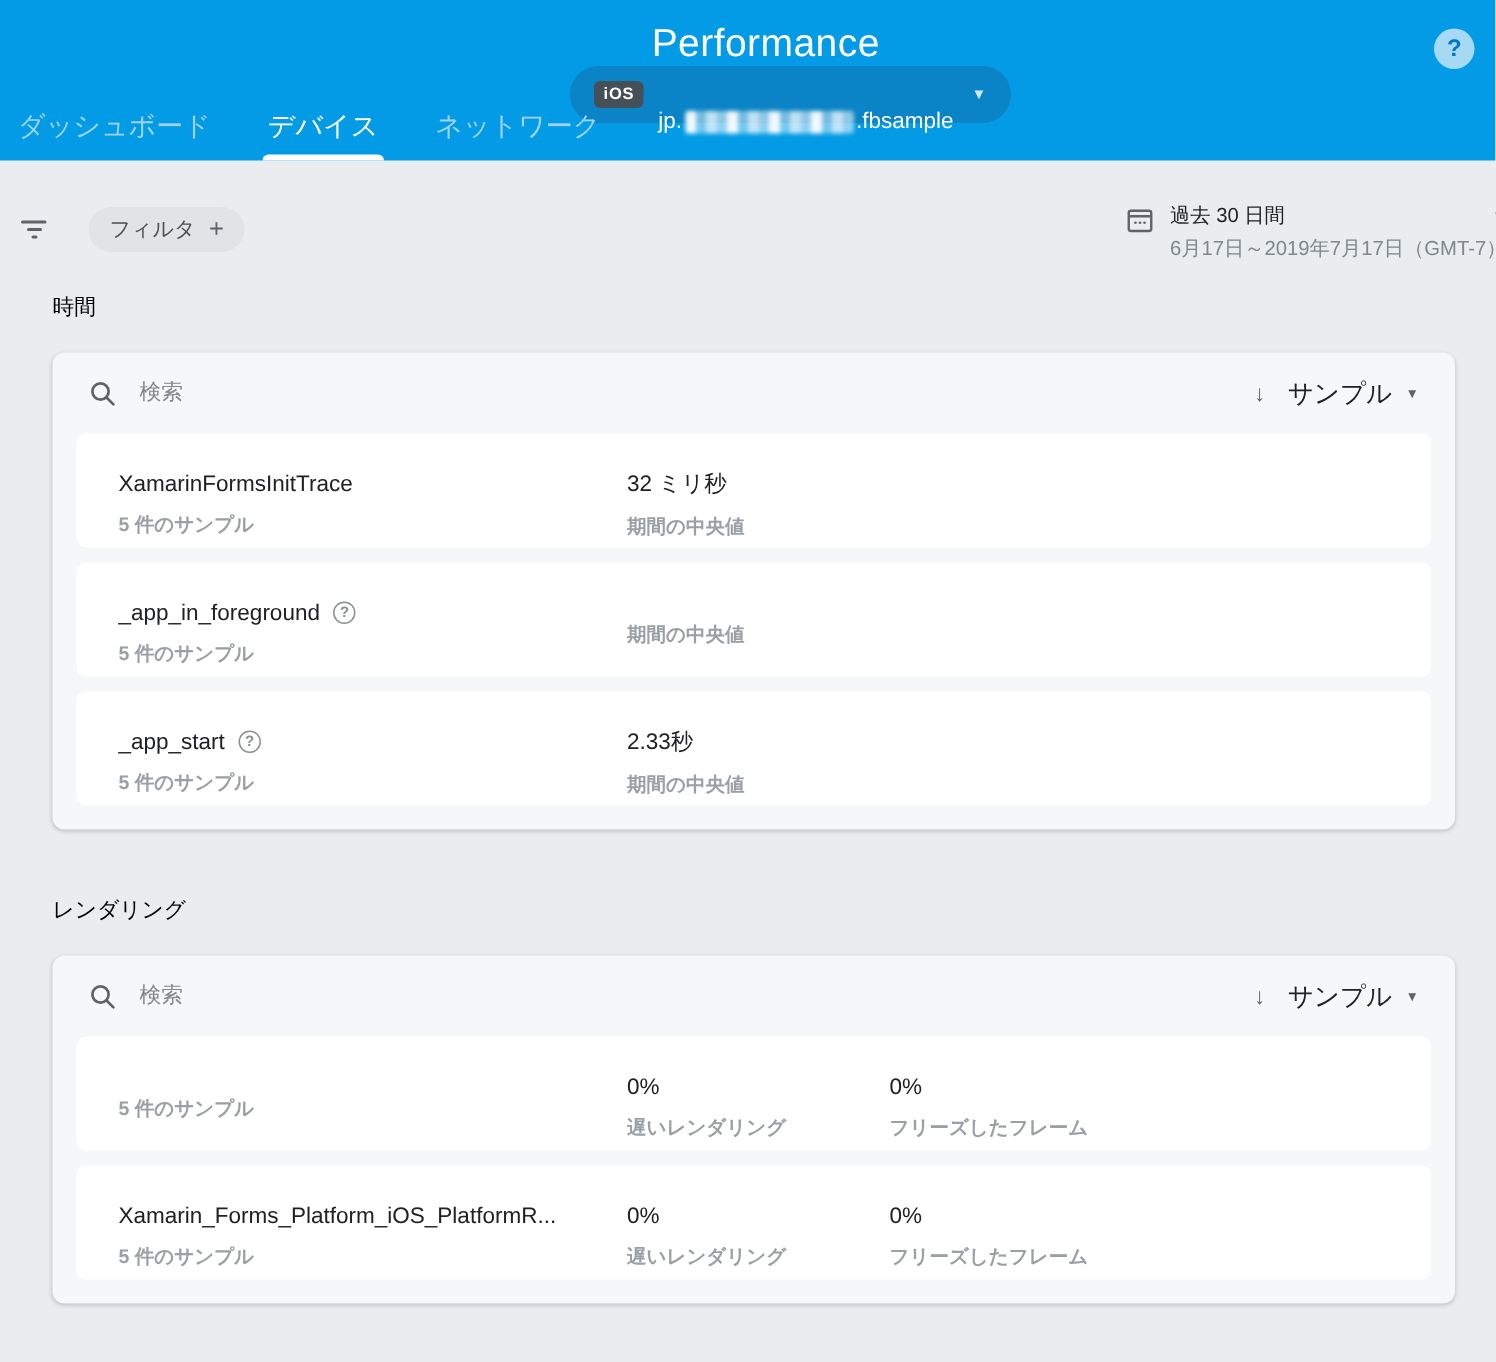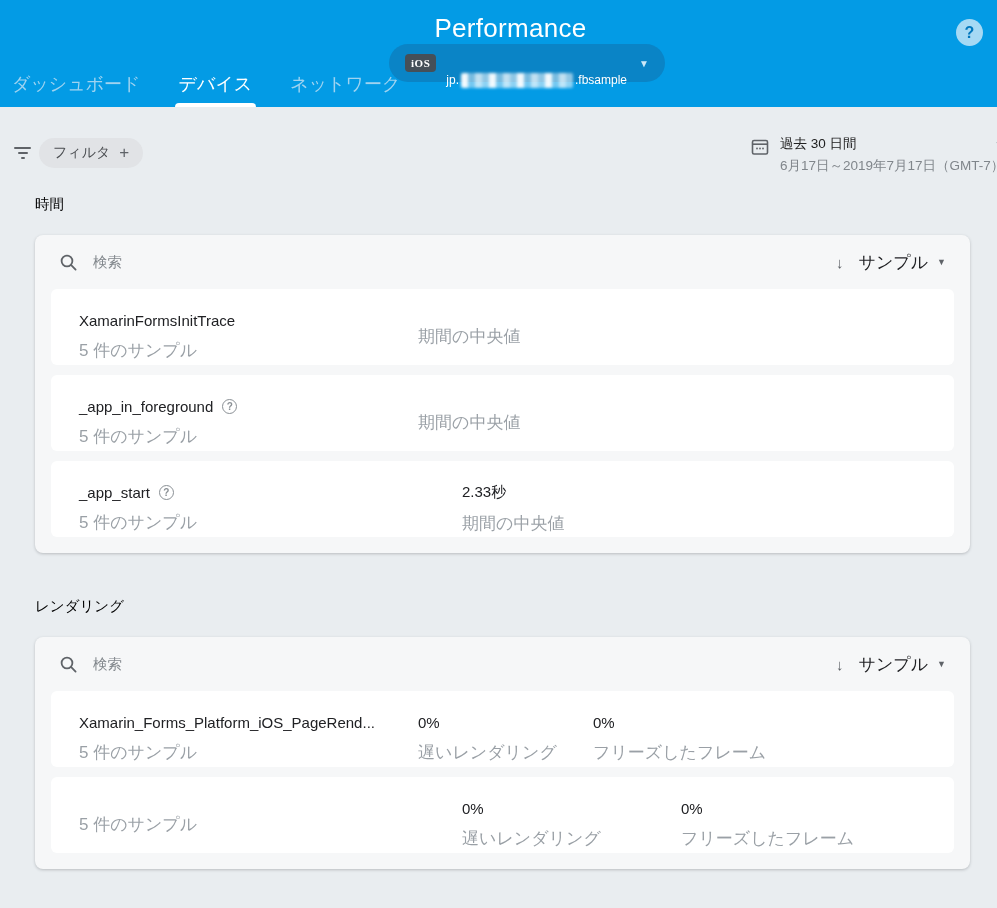--- a/index.html
+++ b/index.html
@@ -14,23 +14,23 @@
   
   .app-header { height:107px; background:#039be5; position:relative; }
   .header-top { display:flex; align-items:center; padding:13px 0 0 24px;flex-direction:column; }
   .app-title { color:#fff; font-size:26px; font-weight:500; letter-spacing:.3px; }
   .app-pill {
     margin-left:33px; background:#0a84c6; border-radius:20px; height:38px;
     display:flex; align-items:center; padding:0 16px; cursor:pointer;
   }
   .ios-badge {
     background:#454f58; color:#fff; font-size:11px; font-weight:bold;
-    padding:3px 6px; border-radius:4px; margin-right:10px; letter-spacing:.5px;font-family:Liberation Serif, serif;
-  }
-  .app-id { color:#fff; font-size:12px; display:flex; align-items:center;margin-top:34px; }
+    padding:3px 6px; border-radius:4px; margin-right:10px; letter-spacing:.5px;
+  }
+  .app-id { color:#fff; font-size:15px; display:flex; align-items:flex-end;margin-top:34px; }
   .blur-block {
     display:inline-block; width:112px; height:15px; margin:0 2px; border-radius:2px;
     background:repeating-linear-gradient(90deg,
       rgba(255,255,255,.95) 0 7px, rgba(255,255,255,.45) 7px 14px,
       rgba(255,255,255,.75) 14px 21px, rgba(255,255,255,.55) 21px 28px);
     filter:blur(1.5px);
   }
   .pill-caret { color:#cde9f8; font-size:10px; margin-left:12px; }
   .help-circle {
     position:absolute; right:14px; top:19px; width:27px; height:27px; border-radius:50%;
@@ -43,21 +43,21 @@
     color:#9fd3f0; position:relative; cursor:pointer; padding:0 2px;
   }
   .tab.active { color:#fff; }
   .tab-underline {
     position:absolute; left:-2px; right:-2px; bottom:0; height:4px;
     background:#fff; border-radius:4px 4px 0 0;
   }
 
   
   .filter-row { position:relative; margin-top:28px; padding:0 12px 0 14px; height:46px; }
-  .filter-left { display:flex; align-items:center; gap:8px; padding-top:3px; }
+  .filter-left { display:flex; align-items:center; gap:28px; padding-top:3px; }
   .filter-icon { display:flex; flex-direction:column; align-items:center; gap:3px; cursor:pointer; padding:4px 0; }
   .filter-icon i { display:block; height:2px; background:#5f6368; border-radius:1px; }
   .filter-icon i:nth-child(1){ width:17px; } .filter-icon i:nth-child(2){ width:10px; } .filter-icon i:nth-child(3){ width:4px; }
   .filter-chip {
     background:#e1e3e6; border-radius:16px; height:30px; padding:0 14px;
     display:flex; align-items:center; gap:9px; color:#4a4d51; font-size:14px; cursor:pointer;
   }
   .chip-plus { font-size:17px; color:#5f6368; font-weight:400; }
   .date-block { position:absolute; right:12px; top:0; display:flex; gap:11px; width:234px; cursor:pointer; }
   .calendar-icon { margin-top:3px; flex:0 0 auto; }
@@ -82,27 +82,27 @@
   .sort-group { display:flex; align-items:center; cursor:pointer; }
   .sort-arrow { font-size:15px; color:#5f6368; }
   .sort-label { font-size:17px; color:#202124; margin-left:15px; }
   .sort-caret { font-size:9px; color:#5f6368; margin-left:9px; }
 
   .rows { padding:0 16px 16px; }
   .row {
     background:#fff; border-radius:6px; height:76px; margin-bottom:10px;
     display:flex; align-items:center; padding-left:28px; cursor:pointer;
   }
-  .row:last-child { margin-bottom:0;gap:44px; }
+  .row:last-child { margin-bottom:0; }
   .cell { display:flex; flex-direction:column; gap:10px; justify-content:center;margin-top:19px; }
   .cell-name { width:339px; }
   .cell-wide { width:210px; }
   .cell-metric { width:175px; }
   .row-title { font-size:15px; color:#202124; display:flex; align-items:center; gap:9px; white-space:nowrap; }
-  .row-sub { font-size:17px; color:#9aa0a6; white-space:nowrap; }
+  .row-sub { font-size:13px; color:#9aa0a6; white-space:nowrap;font-weight:bold; }
   .qmark {
     width:15px; height:15px; border:1.5px solid #8a9095; border-radius:50%;
     color:#8a9095; font-size:10px; font-weight:bold; flex:0 0 auto;
     display:inline-flex; align-items:center; justify-content:center; cursor:pointer;
   }
   svg { display:block; }
 </style>
 </head>
 <body>
 
@@ -186,20 +186,21 @@
   <div class="rows">
 
     <div class="row">
       <div class="cell cell-name">
         <div class="row-title">
             <span>XamarinFormsInitTrace</span>
           </div>
         <div class="row-sub">5 件のサンプル</div>
       </div>
       <div class="cell cell-wide">
+        <div class="row-title">32 ミリ秒</div>
         <div class="row-sub">期間の中央値</div>
       </div>
     </div>
 
     <div class="row">
       <div class="cell cell-name">
         <div class="row-title">
           <span>_app_in_foreground</span>
           <span class="qmark">?</span>
         </div>
@@ -241,35 +242,35 @@
     <div class="sort-group">
       <span class="sort-arrow">↓</span>
       <span class="sort-label">サンプル</span>
       <span class="sort-caret">▼</span>
     </div>
   </div>
   <div class="rows">
 
     <div class="row">
       <div class="cell cell-name">
-        <div class="row-title">Xamarin_Forms_Platform_iOS_PageRend...</div>
         <div class="row-sub">5 件のサンプル</div>
       </div>
       <div class="cell cell-metric">
         <div class="row-title">0%</div>
         <div class="row-sub">遅いレンダリング</div>
       </div>
       <div class="cell cell-metric">
         <div class="row-title">0%</div>
         <div class="row-sub">フリーズしたフレーム</div>
       </div>
     </div>
 
     <div class="row">
       <div class="cell cell-name">
+        <div class="row-title">Xamarin_Forms_Platform_iOS_PlatformR...</div>
         <div class="row-sub">5 件のサンプル</div>
       </div>
       <div class="cell cell-metric">
         <div class="row-title">0%</div>
         <div class="row-sub">遅いレンダリング</div>
       </div>
       <div class="cell cell-metric">
         <div class="row-title">0%</div>
         <div class="row-sub">フリーズしたフレーム</div>
       </div>

